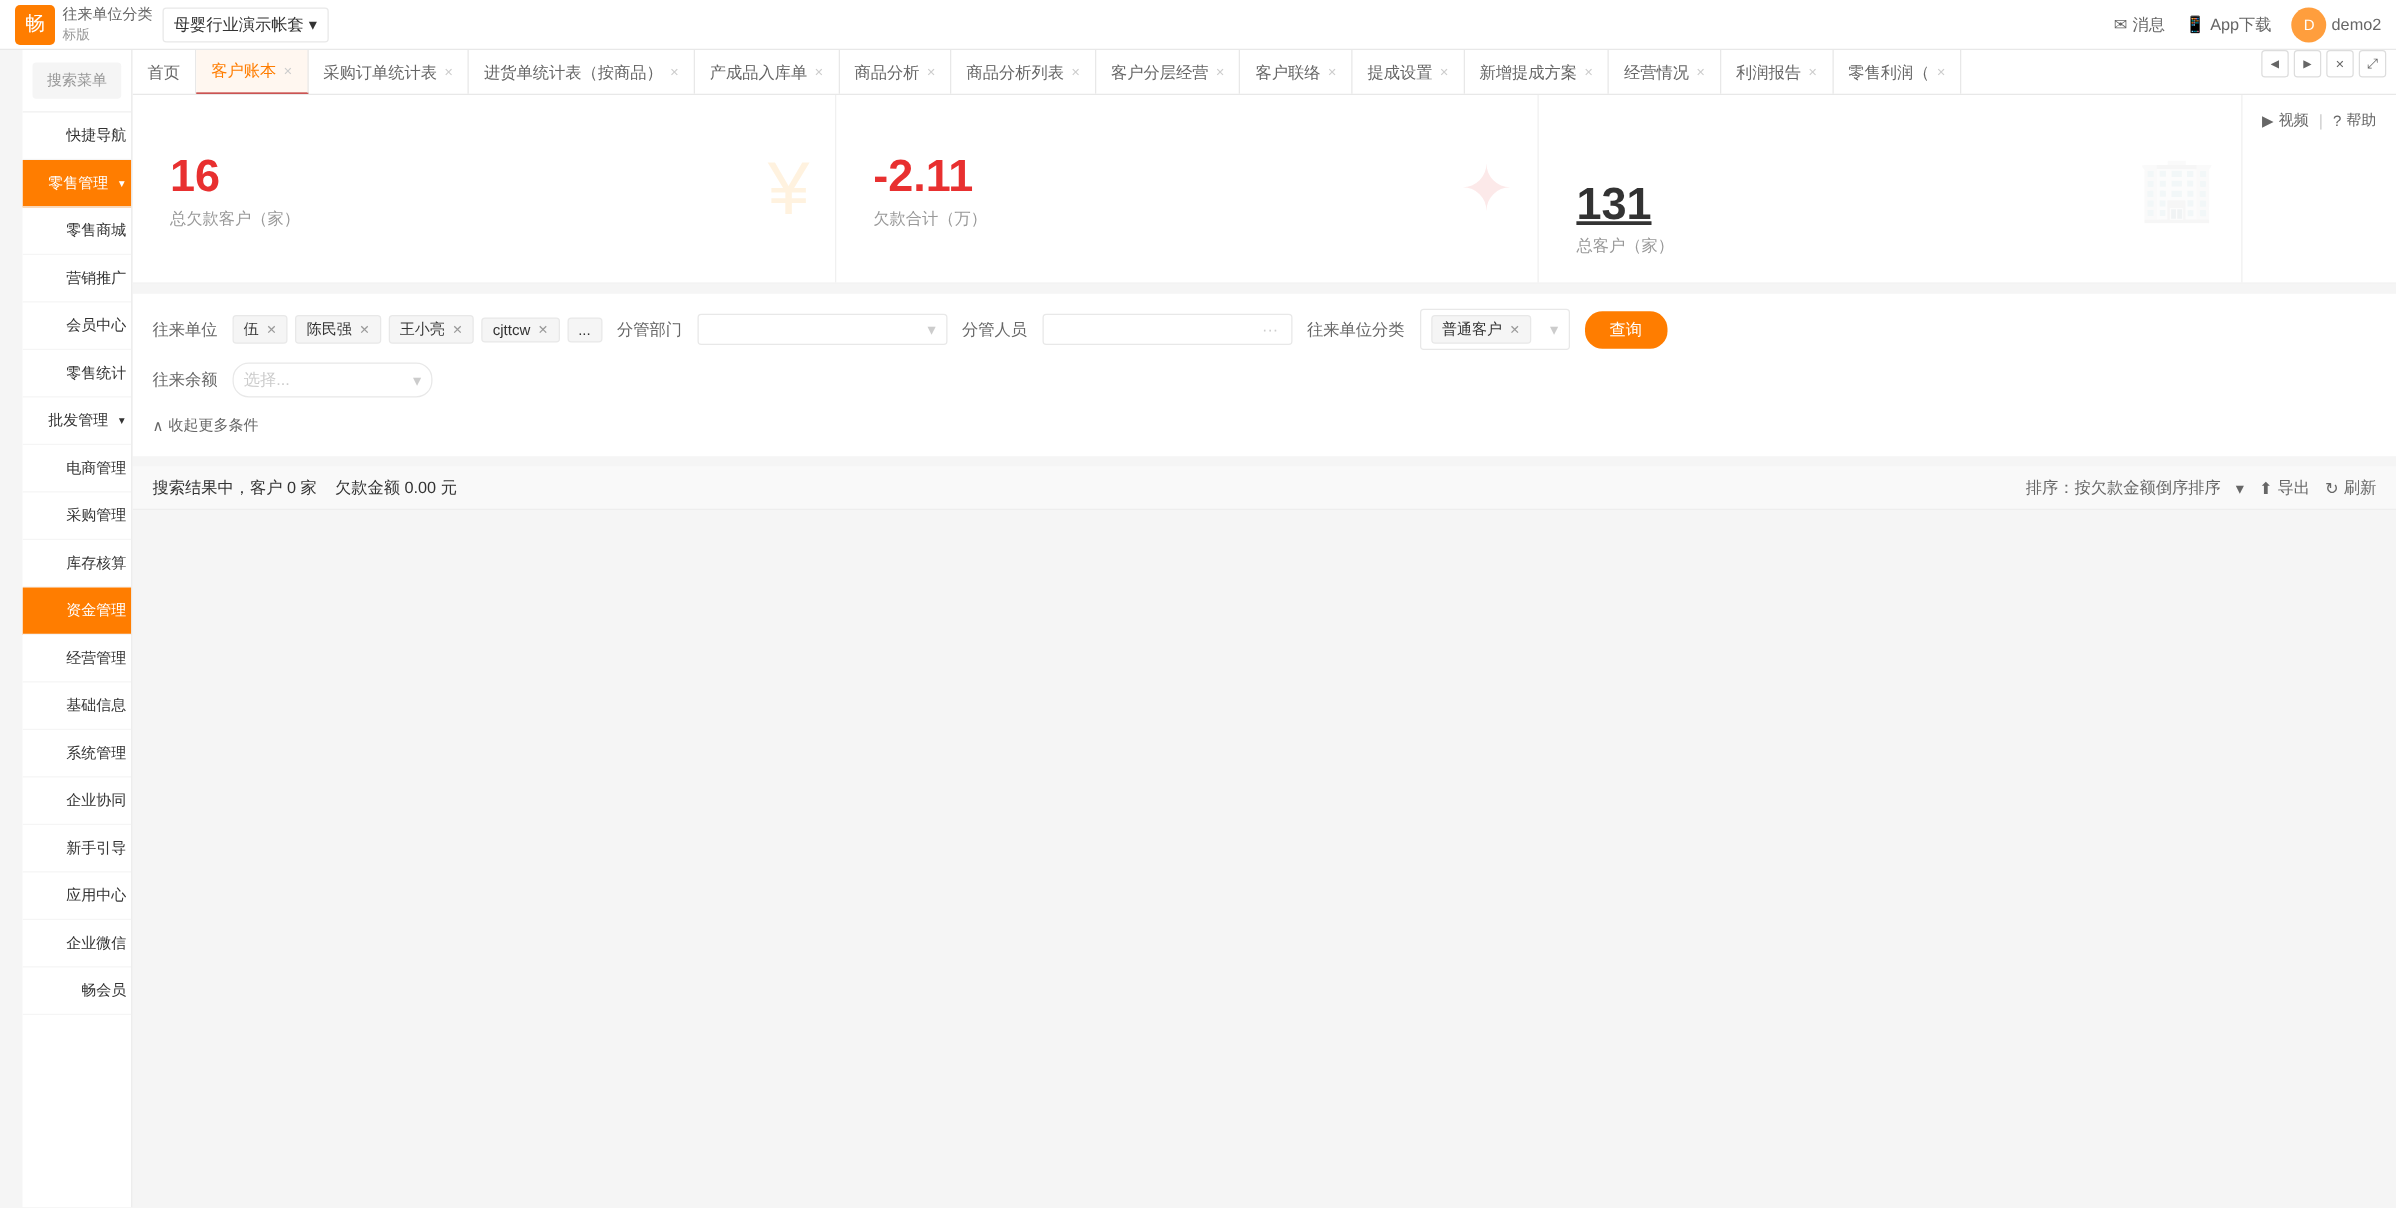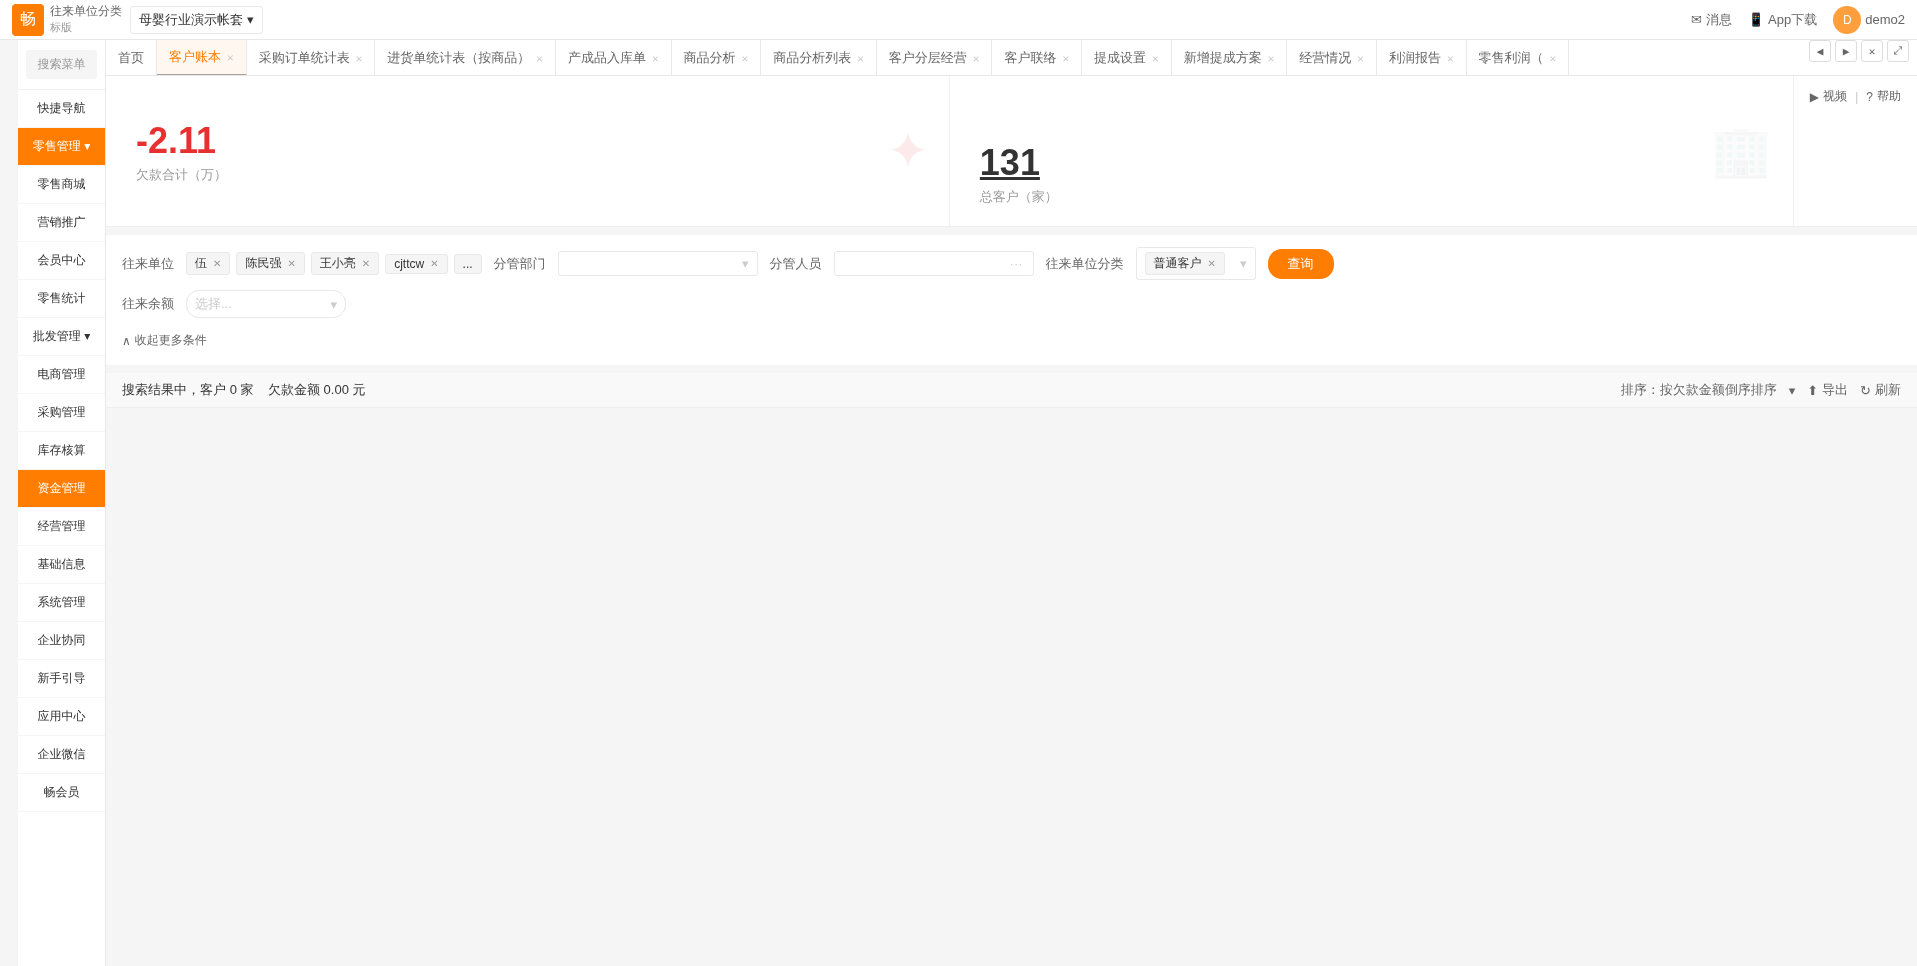--- a/index.html
+++ b/index.html
@@ -17,30 +17,30 @@
     .top-bar-btn { display: flex; align-items: center; gap: 4px; cursor: pointer; }
     .avatar { width: 28px; height: 28px; border-radius: 50%; background: #ff9e3d; display: flex; align-items: center; justify-content: center; color: white; font-size: 12px; }
 
     
     .main-layout { display: flex; flex: 1; overflow: hidden; padding-left: 18px; }
 
     
     .sidebar { width: 88px; background: #fff; border-right: 1px solid #e8e8e8; display: flex; flex-direction: column; flex-shrink: 0; overflow-y: auto; }
     .sidebar-search { padding: 10px 8px; border-bottom: 1px solid #f0f0f0; }
     .sidebar-search-btn { width: 100%; background: #f5f5f5; border: none; border-radius: 3px; padding: 6px 4px; font-size: 12px; color: #999; cursor: pointer; text-align: center; }
-    .sidebar-nav-item { padding: 10px 4px; text-align: center; font-size: 12px; color: #333; cursor: pointer; border-bottom: 1px solid #f5f5f5; display: flex; flex-direction: column; align-items: center; gap: 3px; }
+    .sidebar-nav-item { padding: 10px 4px; text-align: center; font-size: 12px; color: #333; cursor: pointer; border-bottom: 1px solid #f5f5f5; display: flex; flex-direction: column; align-items: flex-end; gap: 3px; font-family: Liberation Mono, monospace; }
     .sidebar-nav-item.active { background: #ff7d00; color: white; }
 
     
     .content-area { flex: 1; display: flex; flex-direction: column; overflow: hidden; }
 
     
     .tab-bar { background: #fff; border-bottom: 1px solid #e8e8e8; display: flex; align-items: flex-start; height: 36px; flex-shrink: 0; overflow: hidden; font-family: Liberation Mono, monospace; }
     .tab-item { display: flex; align-items: center; padding: 0 12px; height: 36px; font-size: 13px; color: #666; cursor: pointer; border-right: 1px solid #e8e8e8; white-space: nowrap; flex-shrink: 0; }
-    .tab-item.active { color: #ff7d00; background: #fff7f0; border-bottom: 2px solid #a3a3a3; }
+    .tab-item.active { color: #ff7d00; background: #fff7f0; border-bottom: 2px solid #b91c1c; }
     .tab-item .tab-close { margin-left: 6px; color: #ccc; font-size: 11px; }
     .tab-controls { display: flex; align-items: center; margin-left: auto; padding: 0 8px; gap: 4px; }
     .tab-ctrl-btn { width: 22px; height: 22px; border: 1px solid #ddd; border-radius: 3px; display: flex; align-items: center; justify-content: center; cursor: pointer; font-size: 11px; color: #666; background: #fff; }
 
     
     .page-content { flex: 1; overflow-y: auto; background: #f5f5f5; }
 
     
     .stats-header { background: #fff; display: flex; align-items: stretch; margin-bottom: 8px; border-bottom: 1px solid #f0f0f0; position: relative; }
     .stat-card { flex: 1; padding: 20px 30px; display: flex; flex-direction: column; justify-content: center; border-right: 1px solid #f0f0f0; position: relative; }
@@ -250,20 +250,25 @@
         <div class="tab-ctrl-btn">▶</div>
         <div class="tab-ctrl-btn">✕</div>
         <div class="tab-ctrl-btn">⤢</div>
       </div>
     </div>
 
     <div class="page-content">
 
       <div class="stats-header">
         <div class="stat-card">
+          <div class="stat-value red">16</div>
+          <div class="stat-label">总欠款客户（家）</div>
+          <div class="stat-bg-icon coin">¥</div>
+        </div>
+        <div class="stat-card">
           <div class="stat-value red">-2.11</div>
           <div class="stat-label">欠款合计（万）</div>
           <div class="stat-bg-icon minus" style="font-size:50px;opacity:0.1;">✦</div>
         </div>
         <div class="stat-card">
           <div class="stat-value dark">131</div>
           <div class="stat-label">总客户（家）</div>
           <div class="stat-bg-icon building" style="font-size:50px;opacity:0.08;">🏢</div>
         </div>
         <div class="page-actions">

